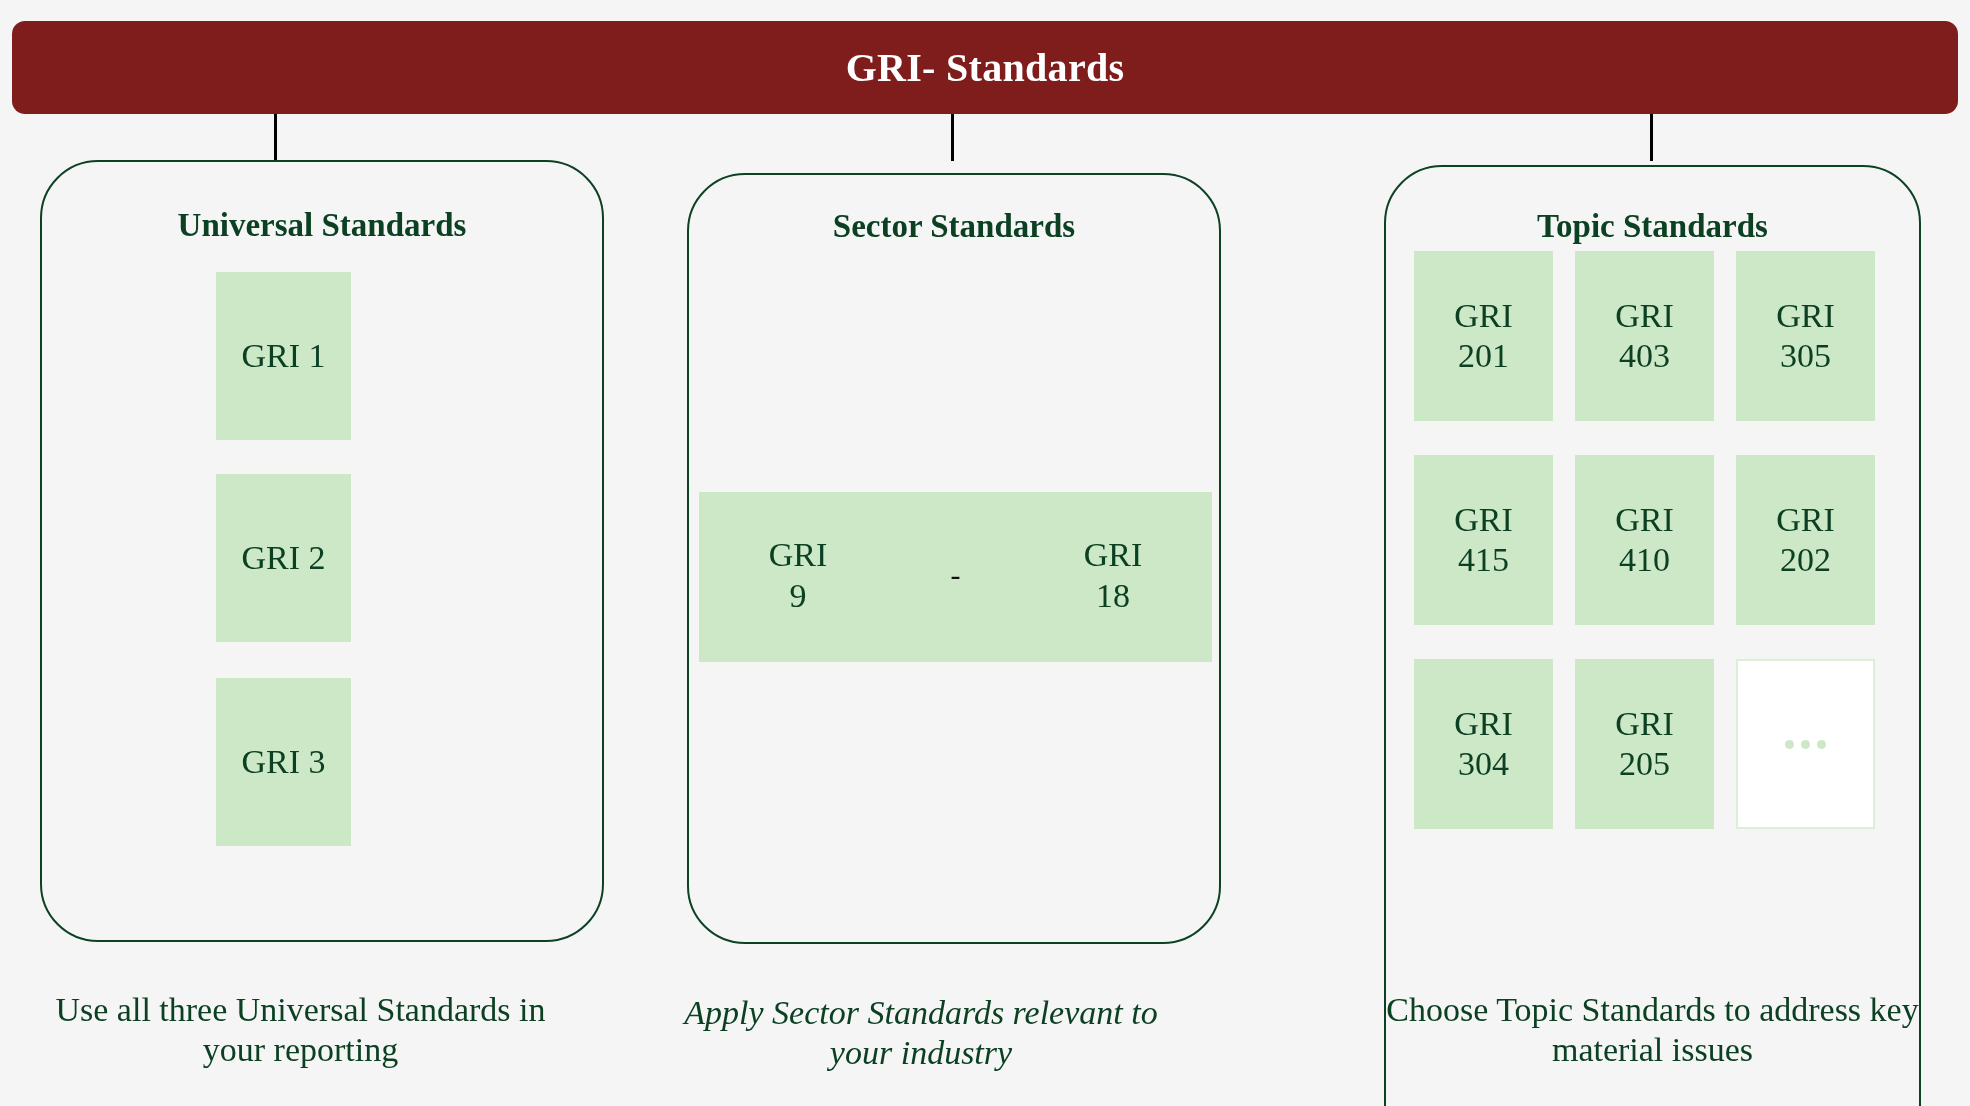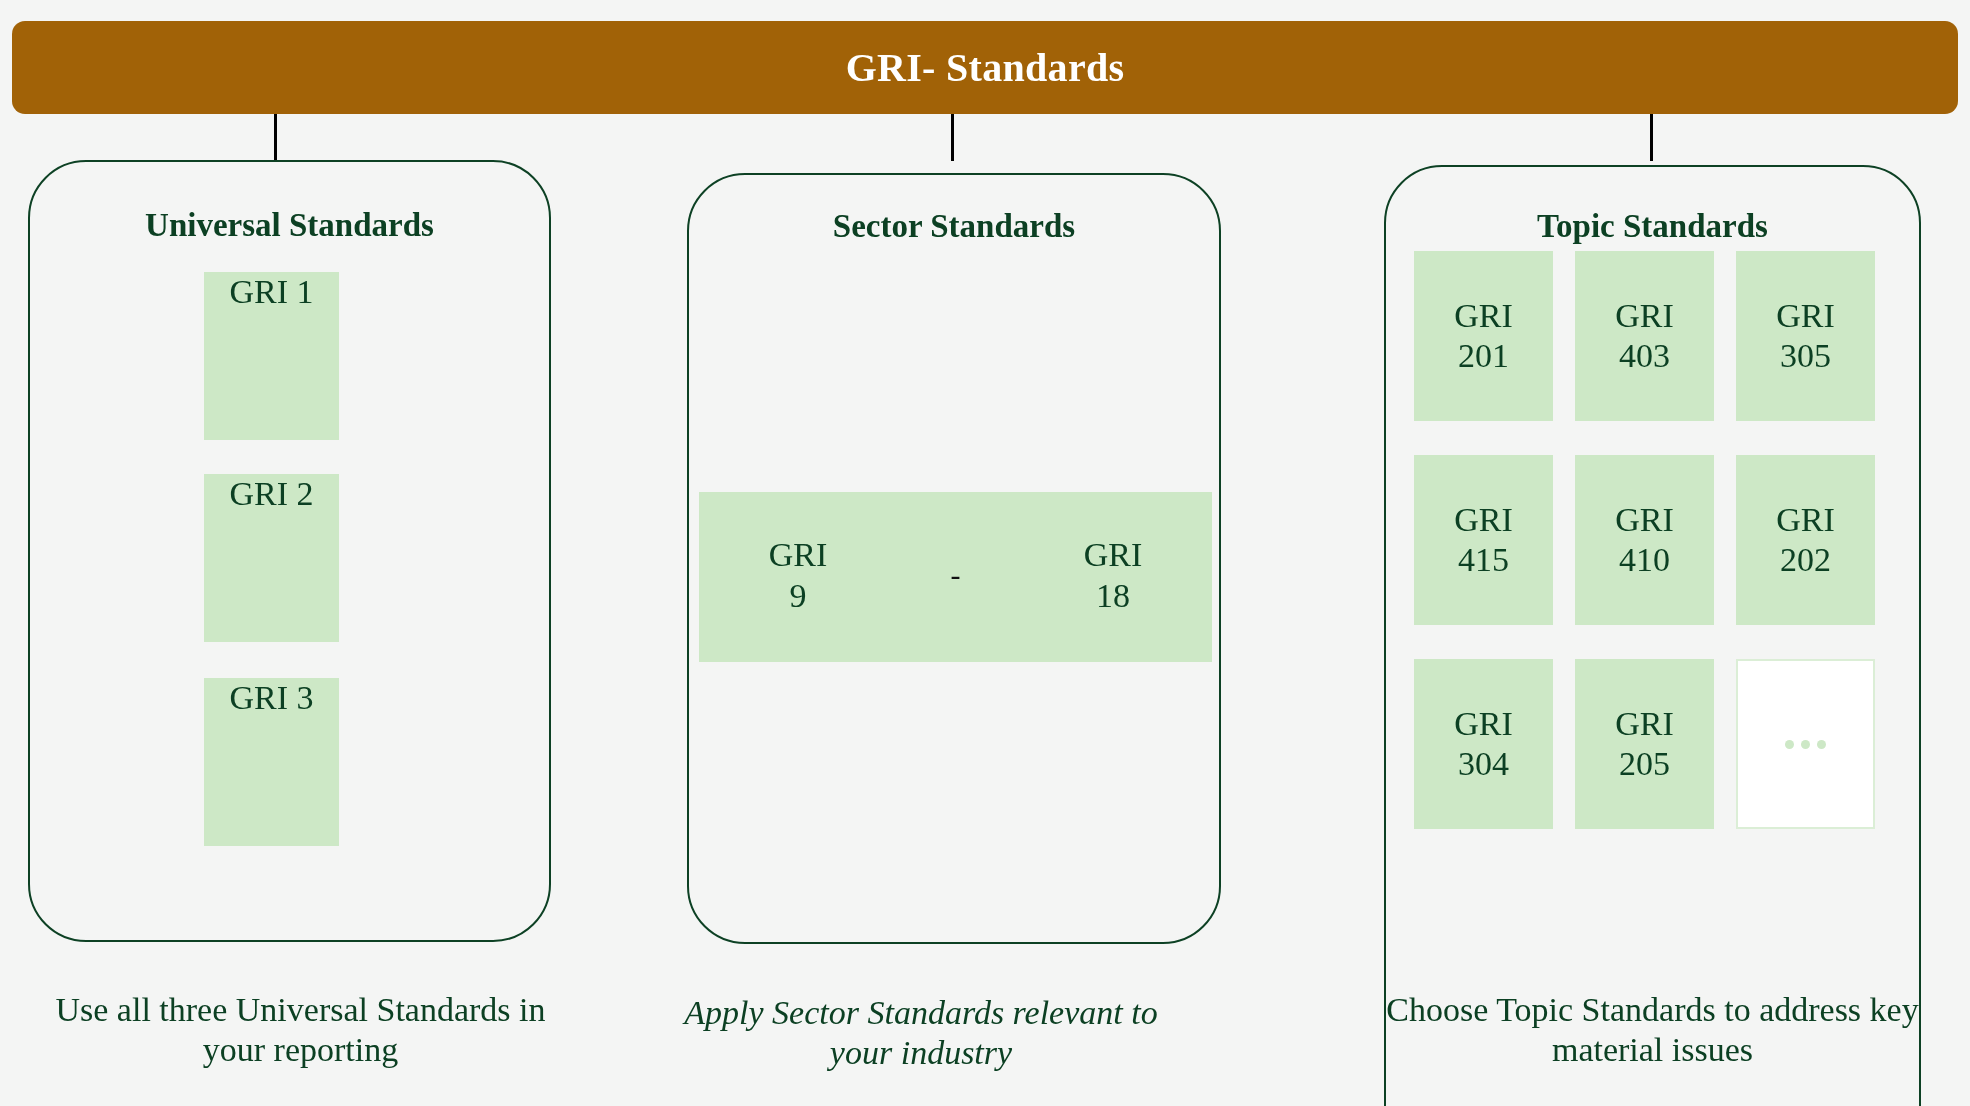--- a/index.html
+++ b/index.html
@@ -16,21 +16,21 @@
     color: #0c4023;
   }
 
   
   .header-bar {
     position: absolute;
     left: 12px;
     top: 21px;
     width: 1946px;
     height: 93px;
-    background: #a16207;
+    background: #7f1d1d;
     border-radius: 13px;
     display: flex;
     align-items: center;
     justify-content: center;
   }
   .header-title {
     color: #ffffff;
     font-size: 40px;
     font-weight: bold;
     letter-spacing: 0.3px;
@@ -50,21 +50,21 @@
   .connector.c3 { left: 1650px; }
 
   
   .panel {
     position: absolute;
     border: 2px solid #0d4124;
     border-radius: 58px;
     background: transparent;
     box-sizing: border-box;
   }
-  .panel.p1 { left: 28px;   top: 160px; width: 523px; height: 782px; }
+  .panel.p1 { left: 40px;   top: 160px; width: 564px; height: 782px; }
   .panel.p2 { left: 687px;  top: 173px; width: 534px; height: 771px; padding-left: 44px; }
   .panel.p3 { left: 1384px; top: 165px; width: 537px; height: 1008px; }
 
   .panel-title {
     position: absolute;
     left: 0;
     width: 100%;
     text-align: center;
     font-size: 33px;
     font-weight: bold;
@@ -73,21 +73,21 @@
   }
   .panel.p1 .panel-title { top: 47px; }
   .panel.p2 .panel-title { top: 35px; }
   .panel.p3 .panel-title { top: 43px; }
 
   
   .chip {
     position: absolute;
     background: #cde8c6;
     display: flex;
-    align-items: flex-start;
+    align-items: center;
     justify-content: center;
     text-align: center;
     color: #0c4023;
     font-size: 34px;
     line-height: 1.18;
     box-sizing: border-box;
     font-family: Liberation Serif, serif;
   }
 
   

